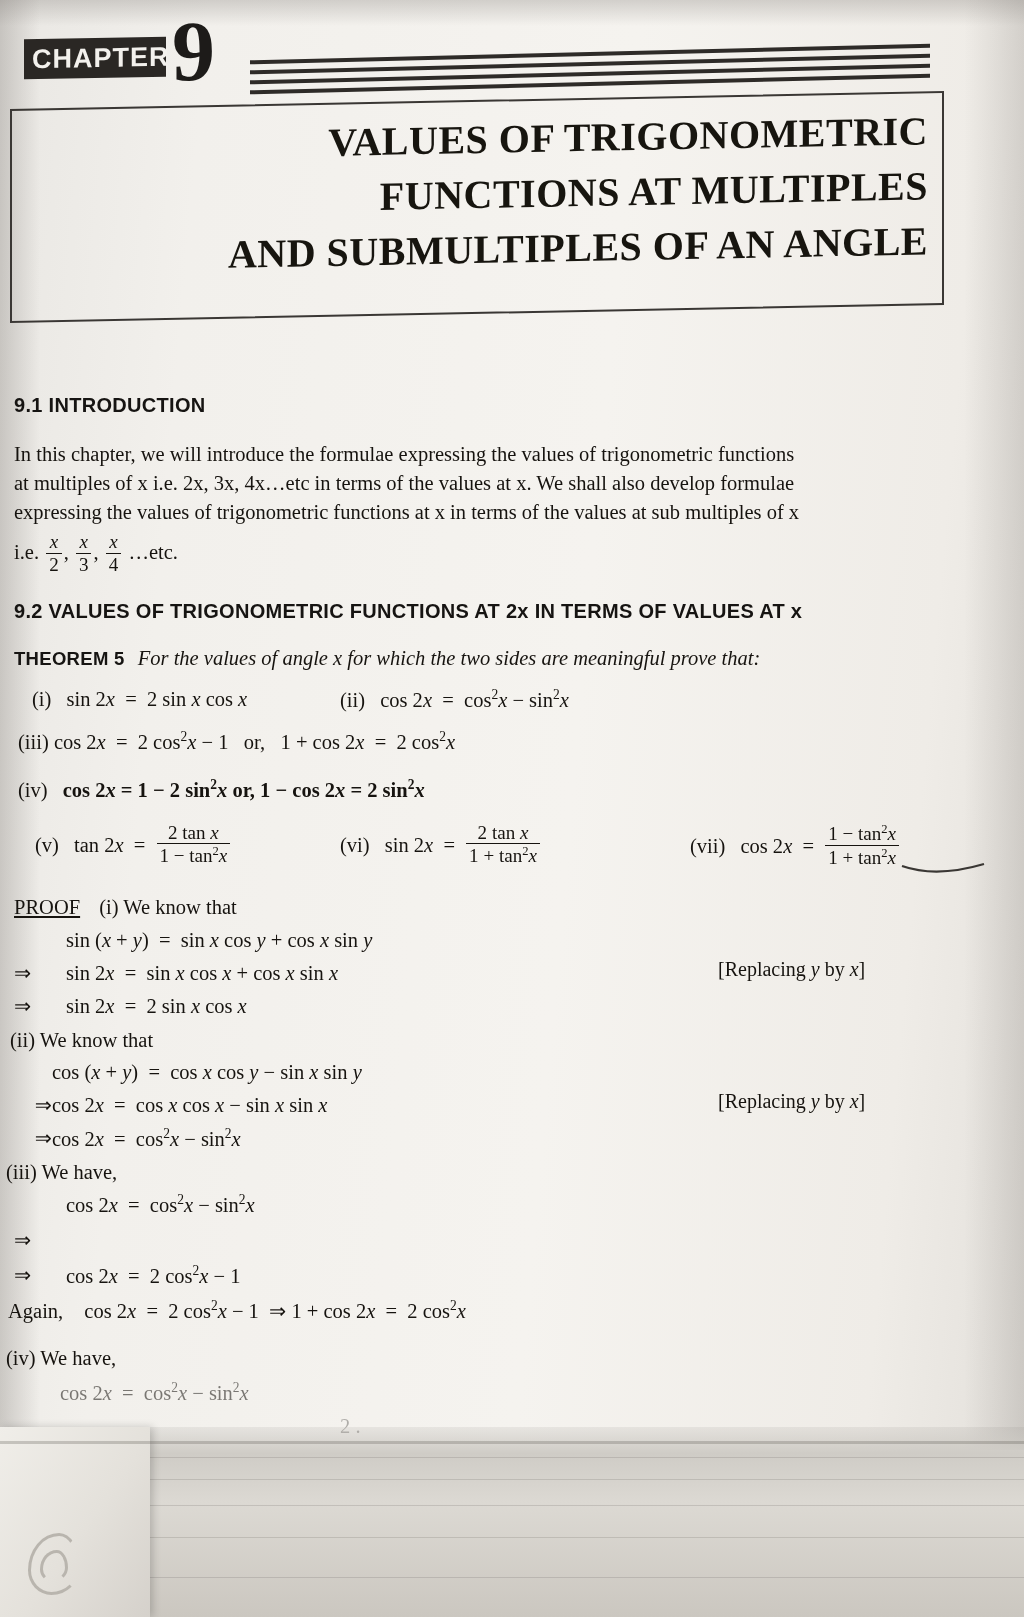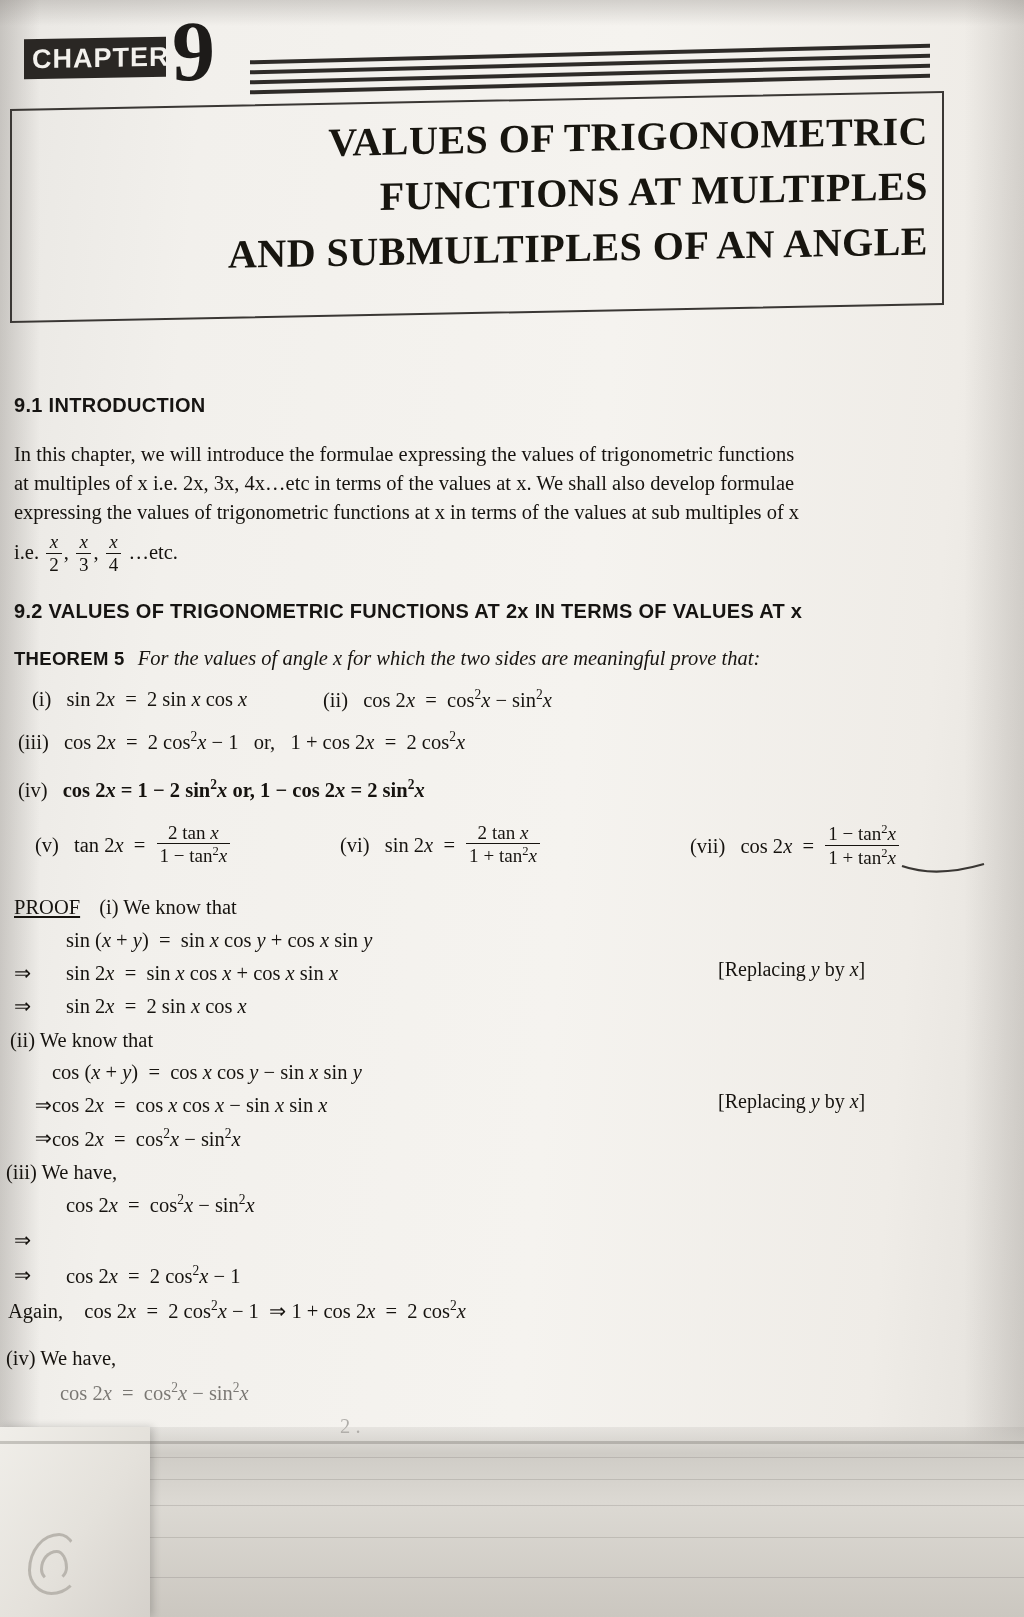--- a/index.html
+++ b/index.html
@@ -249,28 +249,28 @@
 
     <div class="blk para" style="left:14px; top:644px;">
       <span class="sec-head" style="font-size:18.5px;">THEOREM 5</span>
       <span class="it" style="margin-left:8px;">For the values of angle x for which the two sides are meaningful prove that:</span>
     </div>
 
     <div class="blk para" style="left:32px; top:685px;">
       <span>(i)</span>
       <span style="margin-left:10px;">sin 2<i>x</i>&nbsp; = &nbsp;2 sin <i>x</i> cos <i>x</i></span>
     </div>
-    <div class="blk para" style="left:323px; top:685px;">
+    <div class="blk para" style="left:340px; top:685px;">
       <span>(ii)</span>
       <span style="margin-left:10px;">cos 2<i>x</i>&nbsp; = &nbsp;cos<span class="sup">2</span><i>x</i> − sin<span class="sup">2</span><i>x</i></span>
     </div>
 
     <div class="blk para" style="left:18px; top:727px;">
       <span>(iii)</span>
-      <span style="margin-left:10px;">cos 2<i>x</i>&nbsp; = &nbsp;2 cos<span class="sup">2</span><i>x</i> − 1&nbsp;&nbsp; or, &nbsp;&nbsp;1 + cos 2<i>x</i>&nbsp; = &nbsp;2 cos<span class="sup">2</span><i>x</i></span>
+      <span style="">cos 2<i>x</i>&nbsp; = &nbsp;2 cos<span class="sup">2</span><i>x</i> − 1&nbsp;&nbsp; or, &nbsp;&nbsp;1 + cos 2<i>x</i>&nbsp; = &nbsp;2 cos<span class="sup">2</span><i>x</i></span>
     </div>
 
     <div class="blk para" style="left:18px; top:775px;">
       <span>(iv)</span>
       <span style="margin-left:10px;font-weight:bold;">cos 2<i>x</i> = 1 − 2 sin<span class="sup">2</span><i>x</i> or, 1 − cos 2<i>x</i> = 2 sin<span class="sup">2</span><i>x</i></span>
     </div>
 
     <div class="blk para" style="left:35px; top:822px;">
       <span>(v)</span>
       <span style="margin-left:10px;">tan 2<i>x</i>&nbsp; = </span>

